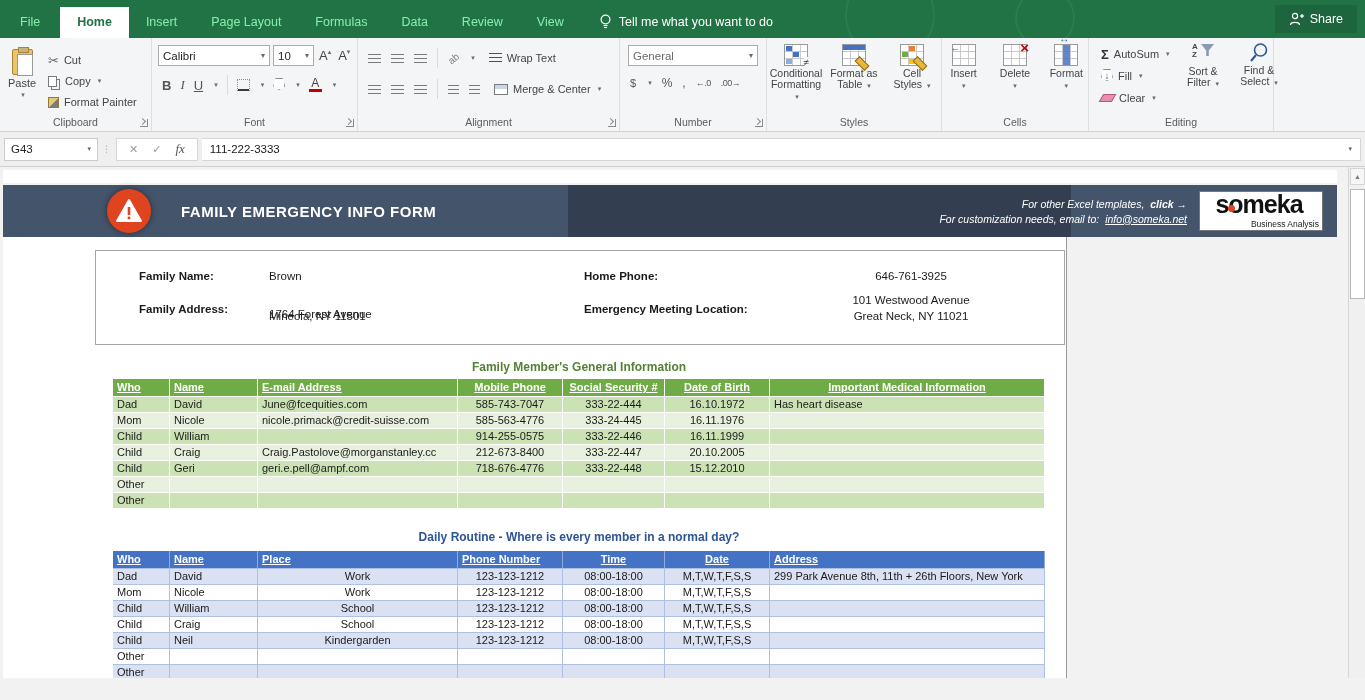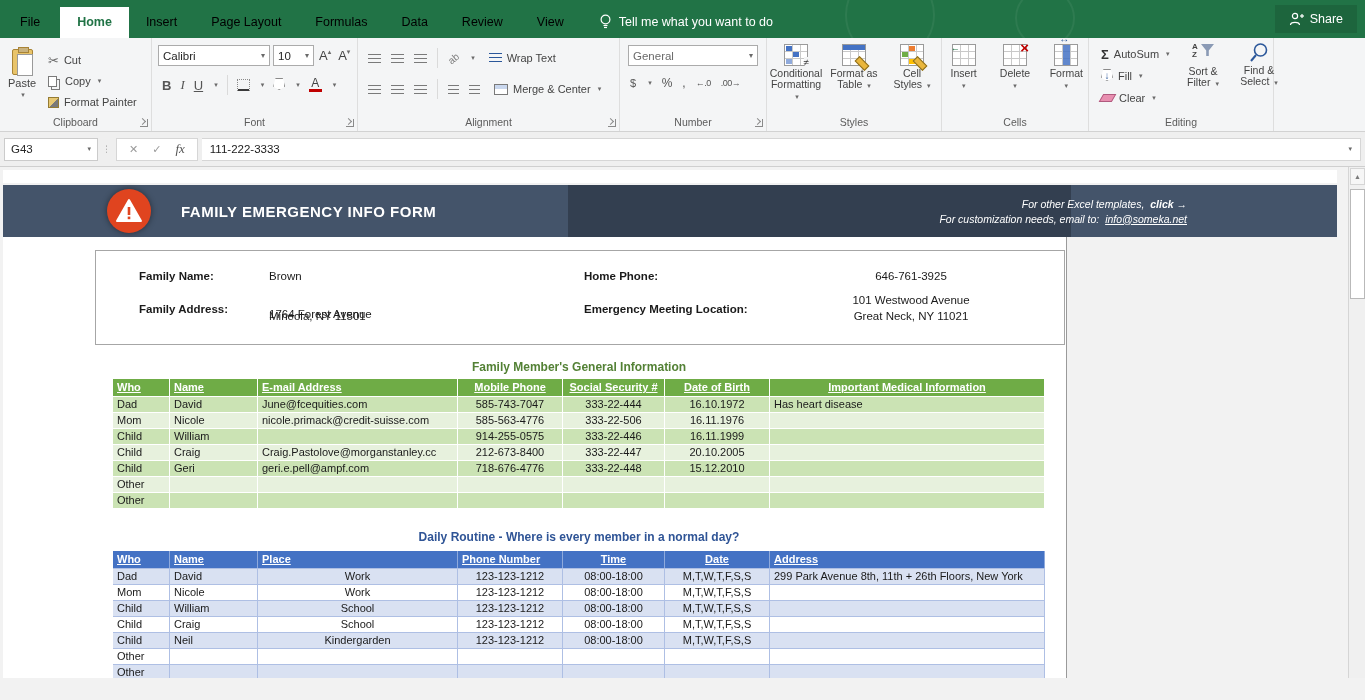--- a/index.html
+++ b/index.html
@@ -4,21 +4,21 @@
 <style>
   * { margin:0; padding:0; box-sizing:border-box; }
   body { font-family:"Liberation Sans", sans-serif; background:#fff; }
   .app { position:relative; width:1365px; height:700px; overflow:hidden; background:#F2F2F2; font-size:11px; color:#262626; }
 
   
   .tabbar { position:absolute; left:0; top:0; width:1365px; height:38px; background:#217346; display:flex; align-items:flex-end; overflow:hidden; }
   .deco1,.deco2 { position:absolute; border:2px solid rgba(255,255,255,.06); border-radius:50%; }
   .deco1 { width:90px; height:90px; right:430px; top:-30px; }
   .deco2 { width:60px; height:60px; right:290px; top:-12px; }
-  .tab { color:#000000; font-size:12.5px; padding:8px 17px 9px 17px; cursor:default; }
+  .tab { color:#86efac; font-size:12.5px; padding:8px 17px 9px 17px; cursor:default; }
   .tab.file { padding:8px 20px 9px 20px; }
   .tab.active { background:#fff; color:#217346; font-weight:bold; }
   .tellme { display:flex; align-items:center; gap:7px; color:#fff; font-size:12.5px; padding:8px 10px 9px 18px; }
   .share-btn { position:absolute; right:8px; top:5px; bottom:5px; display:flex; align-items:center; gap:6px; color:#fff; font-size:12.5px; padding:0 14px; background:rgba(0,0,0,.12); }
 
   
   .ribbon { position:absolute; left:0; top:38px; width:1365px; height:94px; background:#F4F5F6; border-bottom:1px solid #D2D2D2; display:flex; }
   .grp { position:relative; border-right:1px solid #DEDEDE; height:100%; padding-top:4px; }
   .grp-label { position:absolute; bottom:3px; left:0; right:0; text-align:center; font-size:10.5px; color:#5c5c5c; }
   .launcher { position:absolute; right:3px; bottom:4px; width:8px; height:8px; border-right:1.5px solid #8a8a8a; border-bottom:1.5px solid #8a8a8a; }
@@ -434,20 +434,25 @@
           <rect x="12.7" y="18.6" width="2.6" height="2.6" fill="#E0441F"></rect>
         </svg>
       </div>
       <div class="banner-title">
           <span>FAMILY EMERGENCY INFO FORM</span>
         </div>
       <div class="banner-note">
         <span><span>For other Excel templates,</span>&nbsp; <b>click →</b></span>
         <span><span>For customization needs, email to:</span>&nbsp; <a>info@someka.net</a></span>
       </div>
+      <div class="logo">
+        <span class="logo-word">someka</span>
+        <span class="logo-dot"></span>
+        <span class="logo-sub">Business Analysis</span>
+      </div>
     </div>
 
     <div class="info-box">
       <span class="ib-label" style="left:43px; top:19px;">Family Name:</span>
       <span class="ib-value" style="left:173px; top:19px;">Brown</span>
       <span class="ib-label" style="left:43px; top:52px;">Family Address:</span>
       <span class="ib-value" style="left:173px; top:57px;">1764 Forest Avenue</span>
       <span class="ib-value" style="left:173px; top:59px;">Mineola, NY 11501</span>
       <span class="ib-label" style="left:488px; top:19px;">Home Phone:</span>
       <span class="ib-value ib-center" style="left:680px; top:19px;">646-761-3925</span>
@@ -474,21 +479,21 @@
           <span class="td c" style="width: 105px;">585-743-7047</span>
           <span class="td c" style="width: 102px;">333-22-444</span>
           <span class="td c" style="width: 105px;">16.10.1972</span>
           <span class="td l" style="width: 275px;">Has heart disease</span>
         </div>
         <div class="tr even">
           <span class="td l" style="width: 57px;">Mom</span>
           <span class="td l" style="width: 88px;">Nicole</span>
           <span class="td l" style="width: 200px;">nicole.primack@credit-suisse.com</span>
           <span class="td c" style="width: 105px;">585-563-4776</span>
-          <span class="td c" style="width: 102px;">333-22-506</span>
+          <span class="td c" style="width: 102px;">333-24-445</span>
           <span class="td c" style="width: 105px;">16.11.1976</span>
           <span class="td l" style="width: 275px;"></span>
         </div>
         <div class="tr odd">
           <span class="td l" style="width: 57px;">Child</span>
           <span class="td l" style="width: 88px;">William</span>
           <span class="td l" style="width: 200px;"></span>
           <span class="td c" style="width: 105px;">914-255-0575</span>
           <span class="td c" style="width: 102px;">333-22-446</span>
           <span class="td c" style="width: 105px;">16.11.1999</span>

